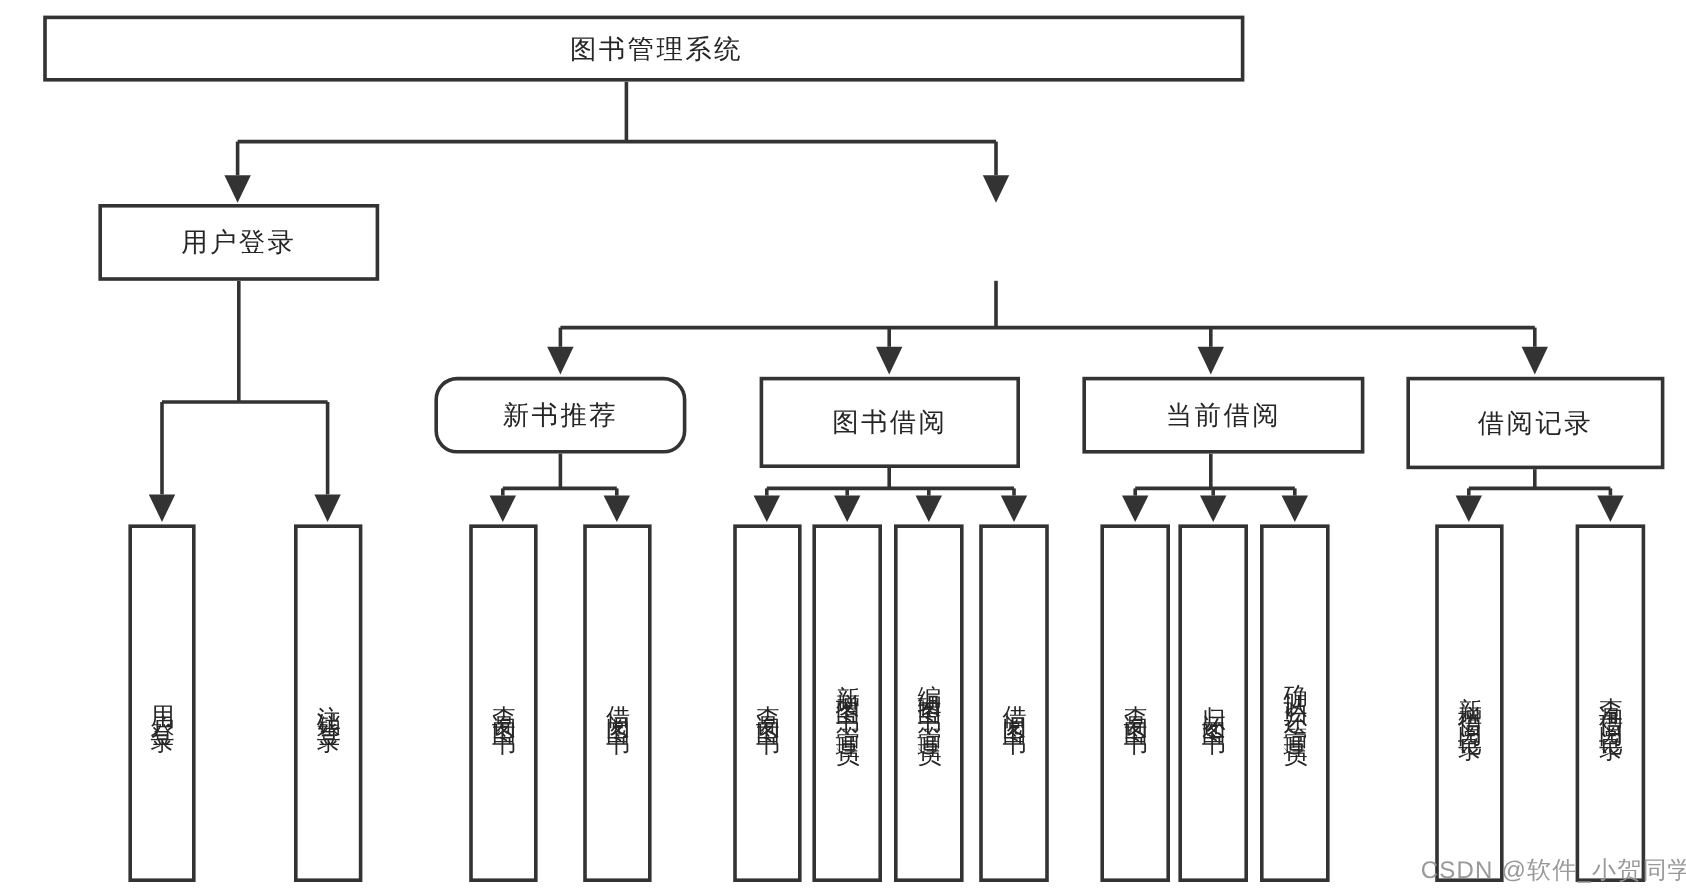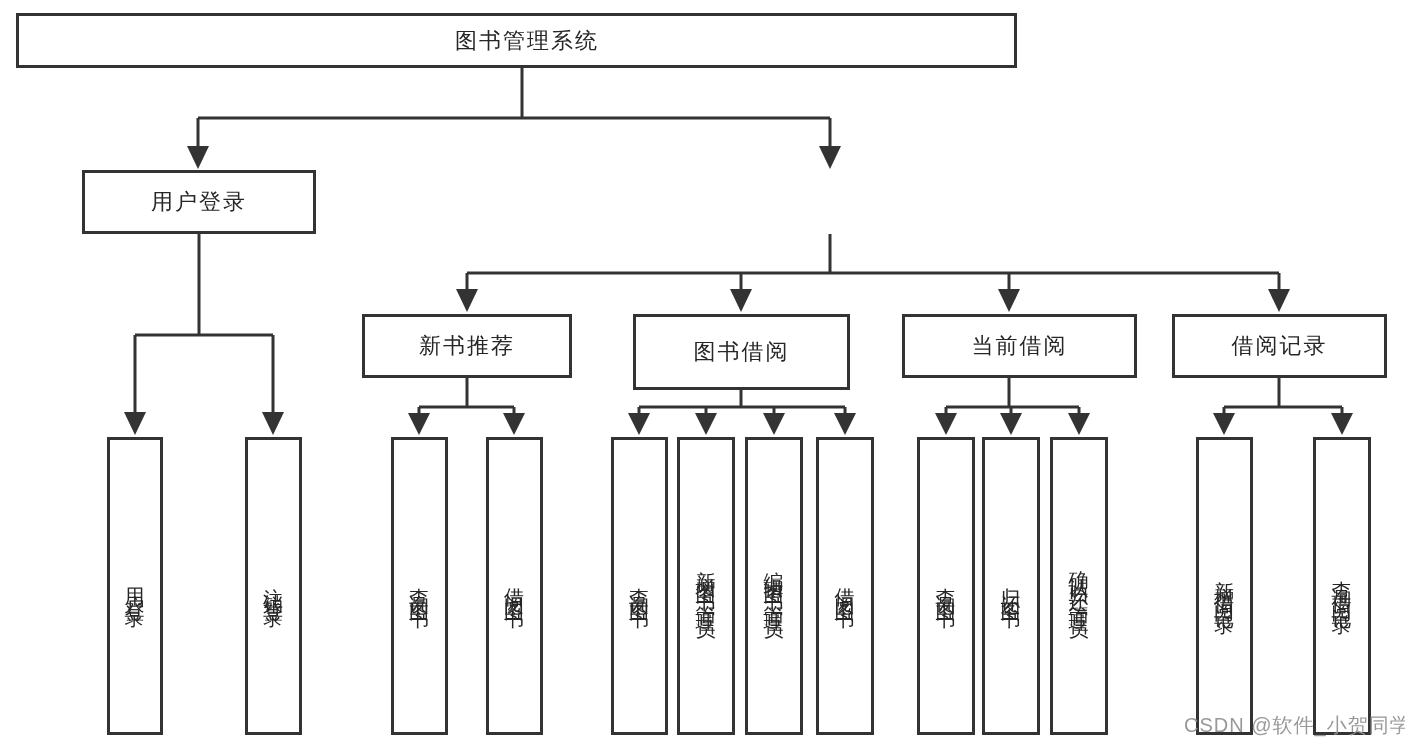--- a/index.html
+++ b/index.html
@@ -135,38 +135,38 @@
     <g>
       <line x1="1279" y1="378" x2="1279" y2="407"></line>
       <line x1="1224" y1="407" x2="1342" y2="407"></line>
       <line x1="1224" y1="407" x2="1224" y2="413"></line>
       <polygon points="1213,413 1235,413 1224,435"></polygon>
       <line x1="1342" y1="407" x2="1342" y2="413"></line>
       <polygon points="1331,413 1353,413 1342,435"></polygon>
     </g>
   </svg>
 
-  <div class="node hlabel" style="left:16px; top:13px; width:1001px; height:55px;padding-left:21px;">
+  <div class="node hlabel" style="left:36px; top:13px; width:1001px; height:55px;padding-left:21px;">
     <span>图书管理系统</span>
   </div>
 
   <div class="node hlabel" style="left:82px; top:170px; width:234px; height:64px;">
     <span>用户登录</span>
   </div>
 
-  <div class="node hlabel" style="left:362px; top:314px; width:210px; height:64px;">
+  <div class="node hlabel" style="left:362px; top:314px; width:210px; height:64px;border-radius:19px;">
     <span>新书推荐</span>
   </div>
   <div class="node hlabel" style="left:633px; top:314px; width:217px; height:76px;">
     <span>图书借阅</span>
   </div>
   <div class="node hlabel" style="left:902px; top:314px; width:235px; height:64px;text-align:right;">
     <span>当前借阅</span>
   </div>
-  <div class="node hlabel" style="left:1172px; top:314px; width:215px; height:64px;">
+  <div class="node hlabel" style="left:1172px; top:314px; width:215px; height:77px;">
     <span>借阅记录</span>
   </div>
 
   <div class="node vlabel" style="left:107px; top:437px; width:56px; height:298px;">
     <span class="vtext">用户登录</span>
   </div>
   <div class="node vlabel" style="left:245px; top:437px; width:57px; height:298px;">
     <span class="vtext">注销登录</span>
   </div>
 

